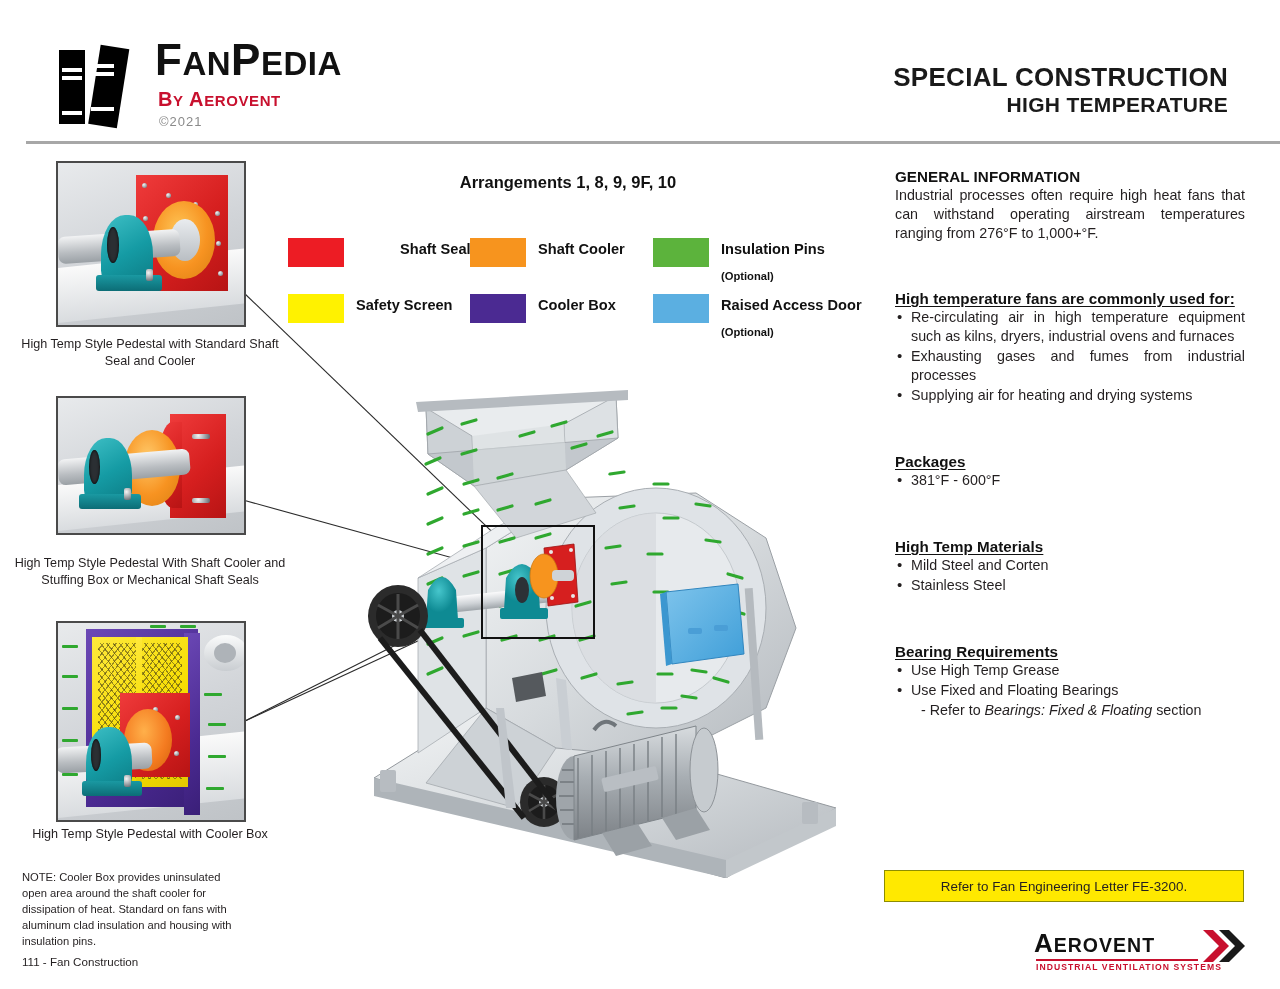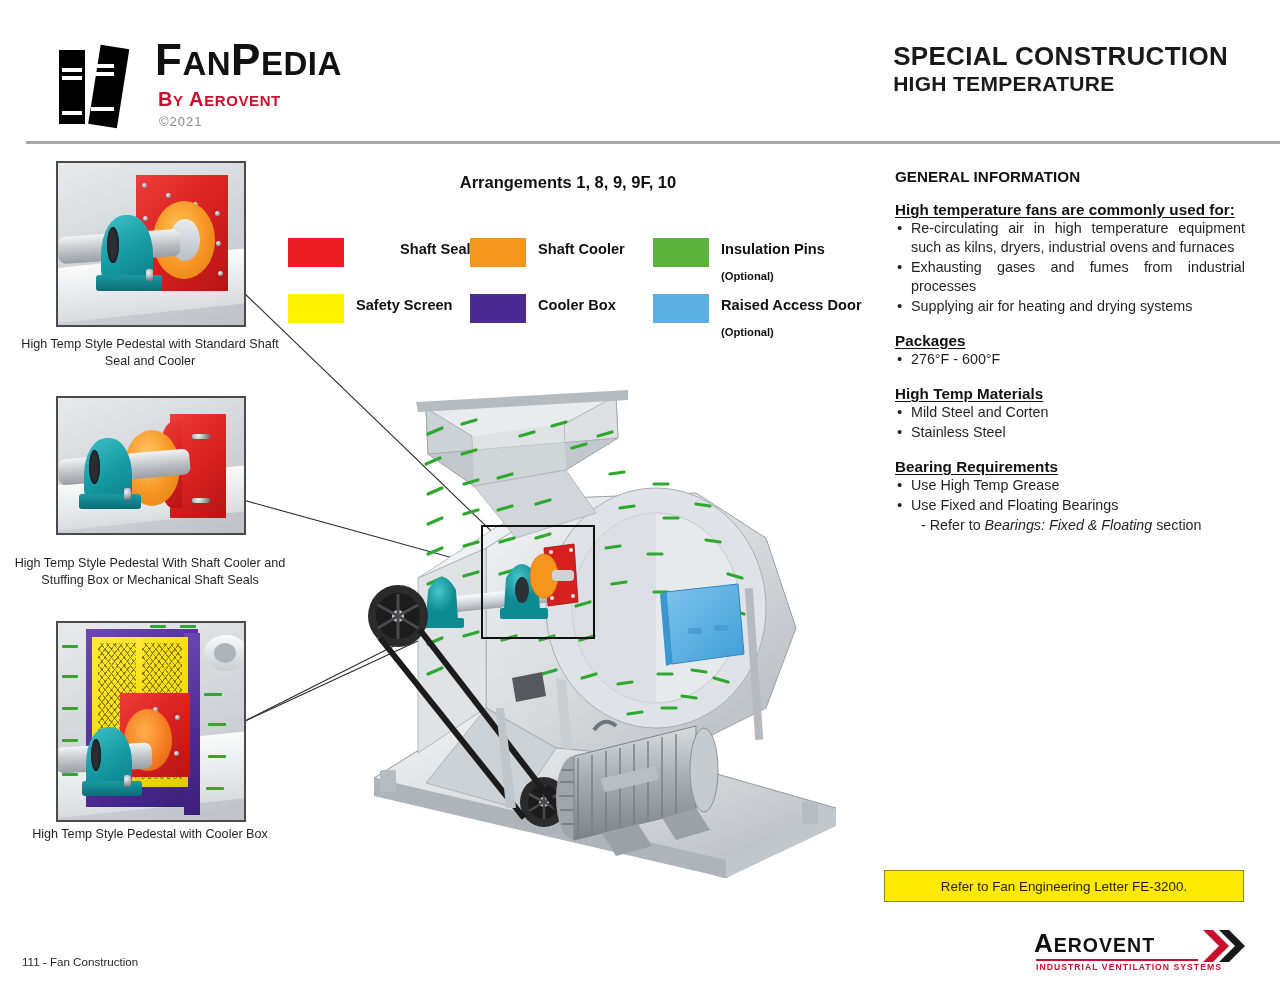--- a/index.html
+++ b/index.html
@@ -24,21 +24,21 @@
   .bb3{left:36px;top:67px;width:23px;}
   #logo-fanpedia{position:absolute;left:100px;top:0px;font-size:44px;font-weight:700;
      letter-spacing:.5px;color:#111;line-height:1;white-space:nowrap;}
   #logo-fanpedia .sm{font-size:33px;}
   #logo-by{position:absolute;left:103px;top:50px;font-size:20px;font-weight:700;
      color:#c8102e;letter-spacing:.6px;white-space:nowrap;}
   #logo-by .sm{font-size:15px;}
   #logo-copy{position:absolute;left:104px;top:76px;font-size:13px;color:#8a8a8a;
      letter-spacing:1px;white-space:nowrap;}
 
-  #header-title{position:absolute;right:52px;top:42px;text-align:left;}
+  #header-title{position:absolute;right:52px;top:63px;text-align:right;}
   #header-title .l1{font-size:26px;font-weight:700;letter-spacing:.3px;color:#1a1a1a;line-height:1.12;}
   #header-title .l2{font-size:21px;font-weight:700;letter-spacing:.3px;color:#1a1a1a;line-height:1.2;}
   #header-rule{position:absolute;left:26px;top:141px;width:1254px;height:3px;background:#a7a7a7;}
 
   
   .thumb-frame{position:absolute;border:2px solid #4a4a4a;overflow:hidden;background:#d3d6d9;}
   #thumb1{left:56px;top:161px;width:186px;height:162px;}
   #thumb2{left:56px;top:396px;width:186px;height:135px;}
   #thumb3{left:56px;top:621px;width:186px;height:197px;}
 
@@ -84,21 +84,21 @@
   .lg-opt{display:block;font-size:11.2px;font-weight:700;color:#111;margin-top:8px;}
 
   #diagram{position:absolute;left:366px;top:378px;width:500px;height:500px;}
 
   
   #leaders{position:absolute;left:0;top:0;width:1280px;height:989px;pointer-events:none;}
 
   
   #right{position:absolute;left:895px;top:168px;width:350px;}
   .rc-h{font-size:15.2px;font-weight:700;color:#111;margin:0 0 1px 0;letter-spacing:.05px;}
-  .rc-h.u{text-decoration:underline;text-underline-offset:2px;}
+  .rc-h.u{text-decoration:underline;text-underline-offset:2px;margin-top:32px;}
   .rc-p{font-size:14.3px;line-height:1.33;color:#231f20;text-align:justify;margin:0;}
   .rc-gap{height:15px;}
   ul.rc-ul{margin:0;padding:0;list-style:none;}
   ul.rc-ul li{position:relative;padding-left:16px;font-size:14.3px;line-height:1.33;
       color:#231f20;text-align:justify;margin-bottom:1px;}
   ul.rc-ul li::before{content:"\2022";position:absolute;left:2px;top:-1px;font-size:15px;}
   ul.rc-ul li.nb{padding-left:26px;text-align:left;}
   ul.rc-ul li.nb::before{content:"";}
   .it{font-style:italic;}
 
@@ -231,20 +231,21 @@
     <div class="t-pin" style="left:4px;top:150px;width:16px;"></div>
     <div class="t-pin" style="left:146px;top:70px;width:18px;"></div>
     <div class="t-pin" style="left:150px;top:100px;width:18px;"></div>
     <div class="t-pin" style="left:150px;top:132px;width:18px;"></div>
     <div class="t-pin" style="left:148px;top:164px;width:18px;"></div>
     <div class="t-pin" style="left:92px;top:2px;width:16px;"></div>
     <div class="t-pin" style="left:122px;top:2px;width:16px;"></div>
   </div>
   <div id="cap3" class="cap">High Temp Style Pedestal with Cooler Box</div>
 
+  <div id="note">NOTE: Cooler Box provides uninsulated open area around the shaft cooler for dissipation of heat. Standard on fans with aluminum clad insulation and housing with insulation pins.</div>
   <div id="page-foot">111 - Fan Construction</div>
 
   <div id="center-title">
     <div class="t2">Arrangements 1, 8, 9, 9F, 10</div>
   </div>
 
   <div id="legend">
     <div class="lg-row">
       <div class="lg-item" style="left:0px;gap:44px;">
         <span class="sw" style="background:#ED1C24;"></span>
@@ -488,35 +489,36 @@
       <rect x="384" y="210" width="8" height="152" fill="#b5babf" transform="rotate(-4 388 286)"></rect>
       <polygon points="130,330 138,330 150,430 140,430" fill="#c0c5ca"></polygon>
       <polygon points="190,300 200,302 206,372 196,370" fill="#c9ced3"></polygon>
     </g>
 
     <polygon points="146,300 176,294 180,318 150,324" fill="#55595d"></polygon>
   </svg>
 
   <div id="right">
     <div class="rc-h">GENERAL INFORMATION</div>
+    <p class="rc-p">Industrial processes often require high heat fans that can withstand operating airstream temperatures ranging from 276°F to 1,000+°F.</p>
 
     <div class="rc-gap"></div>
 
     <div class="rc-h u">High temperature fans are commonly used for:</div>
     <ul class="rc-ul">
       <li>Re-circulating air in high temperature equipment such as kilns, dryers, industrial ovens and furnaces</li>
       <li>Exhausting gases and fumes from industrial processes</li>
       <li>Supplying air for heating and drying systems</li>
     </ul>
 
     <div class="rc-gap"></div>
 
     <div class="rc-h u">Packages</div>
     <ul class="rc-ul">
-      <li>276°F - 600°F</li>
+      <li>381°F - 600°F</li>
     </ul>
 
     <div class="rc-gap"></div>
 
     <div class="rc-h u">High Temp Materials</div>
     <ul class="rc-ul">
       <li>Mild Steel and Corten</li>
       <li>Stainless Steel</li>
     </ul>
 

